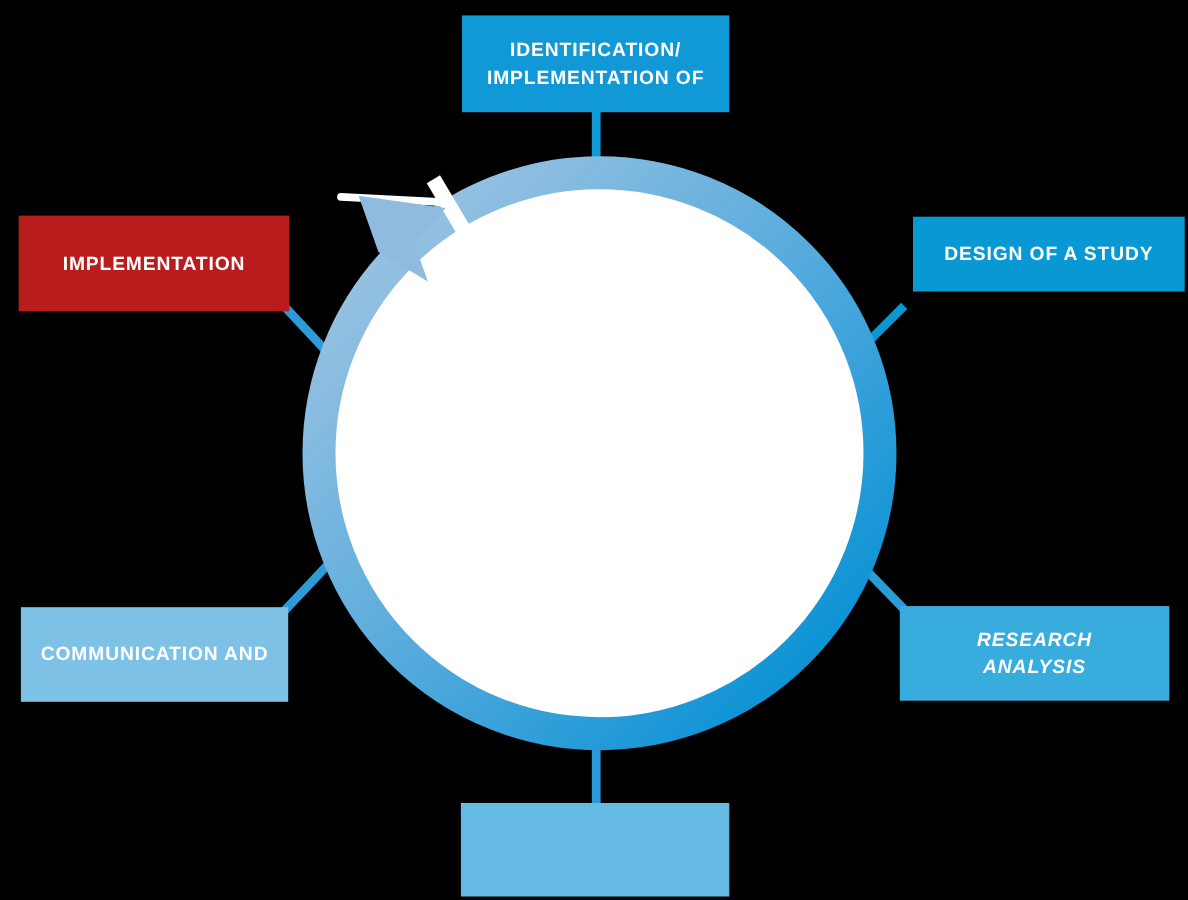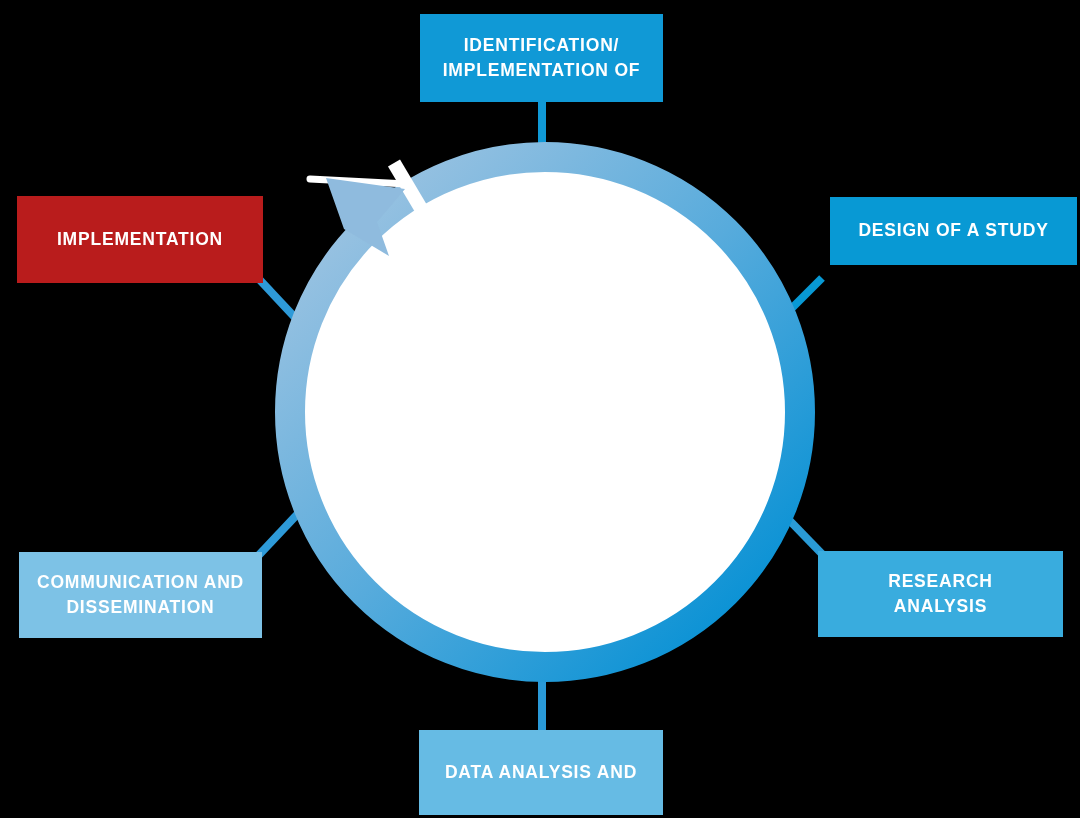--- a/index.html
+++ b/index.html
@@ -74,37 +74,35 @@
         <div>IMPLEMENTATION OF</div>
       </div>
   </div>
 
   <div class="cycle-box box-design" style="background: rgb(8, 153, 212); color: rgb(255, 255, 255);">
     <div class="box-label">
         <div>DESIGN OF A STUDY</div>
       </div>
   </div>
 
-  <div class="cycle-box box-research-execution" style="background: rgb(57, 172, 222); color: rgb(255, 255, 255);">
+  <div class="cycle-box box-research-execution" style="background: rgb(57, 172, 222); color: rgb(255, 255, 255); font-style: italic;">
     <div class="box-label">
         <div>RESEARCH</div>
         <div>ANALYSIS</div>
       </div>
   </div>
 
   <div class="cycle-box box-data-analysis" style="background: rgb(102, 187, 228); color: rgb(255, 255, 255);">
     <div class="box-label">
-        <div>DATA ANALYSIS AND</div>
       </div>
   </div>
 
   <div class="cycle-box box-communication" style="background: rgb(125, 194, 230); color: rgb(255, 255, 255);">
     <div class="box-label">
         <div>COMMUNICATION AND</div>
-        <div>DISSEMINATION</div>
       </div>
   </div>
 
   <div class="cycle-box box-implementation" style="background: #b91c1c; color: rgb(255, 255, 255);">
     <div class="box-label">
         <div>IMPLEMENTATION</div>
       </div>
   </div>
 
 </div>

